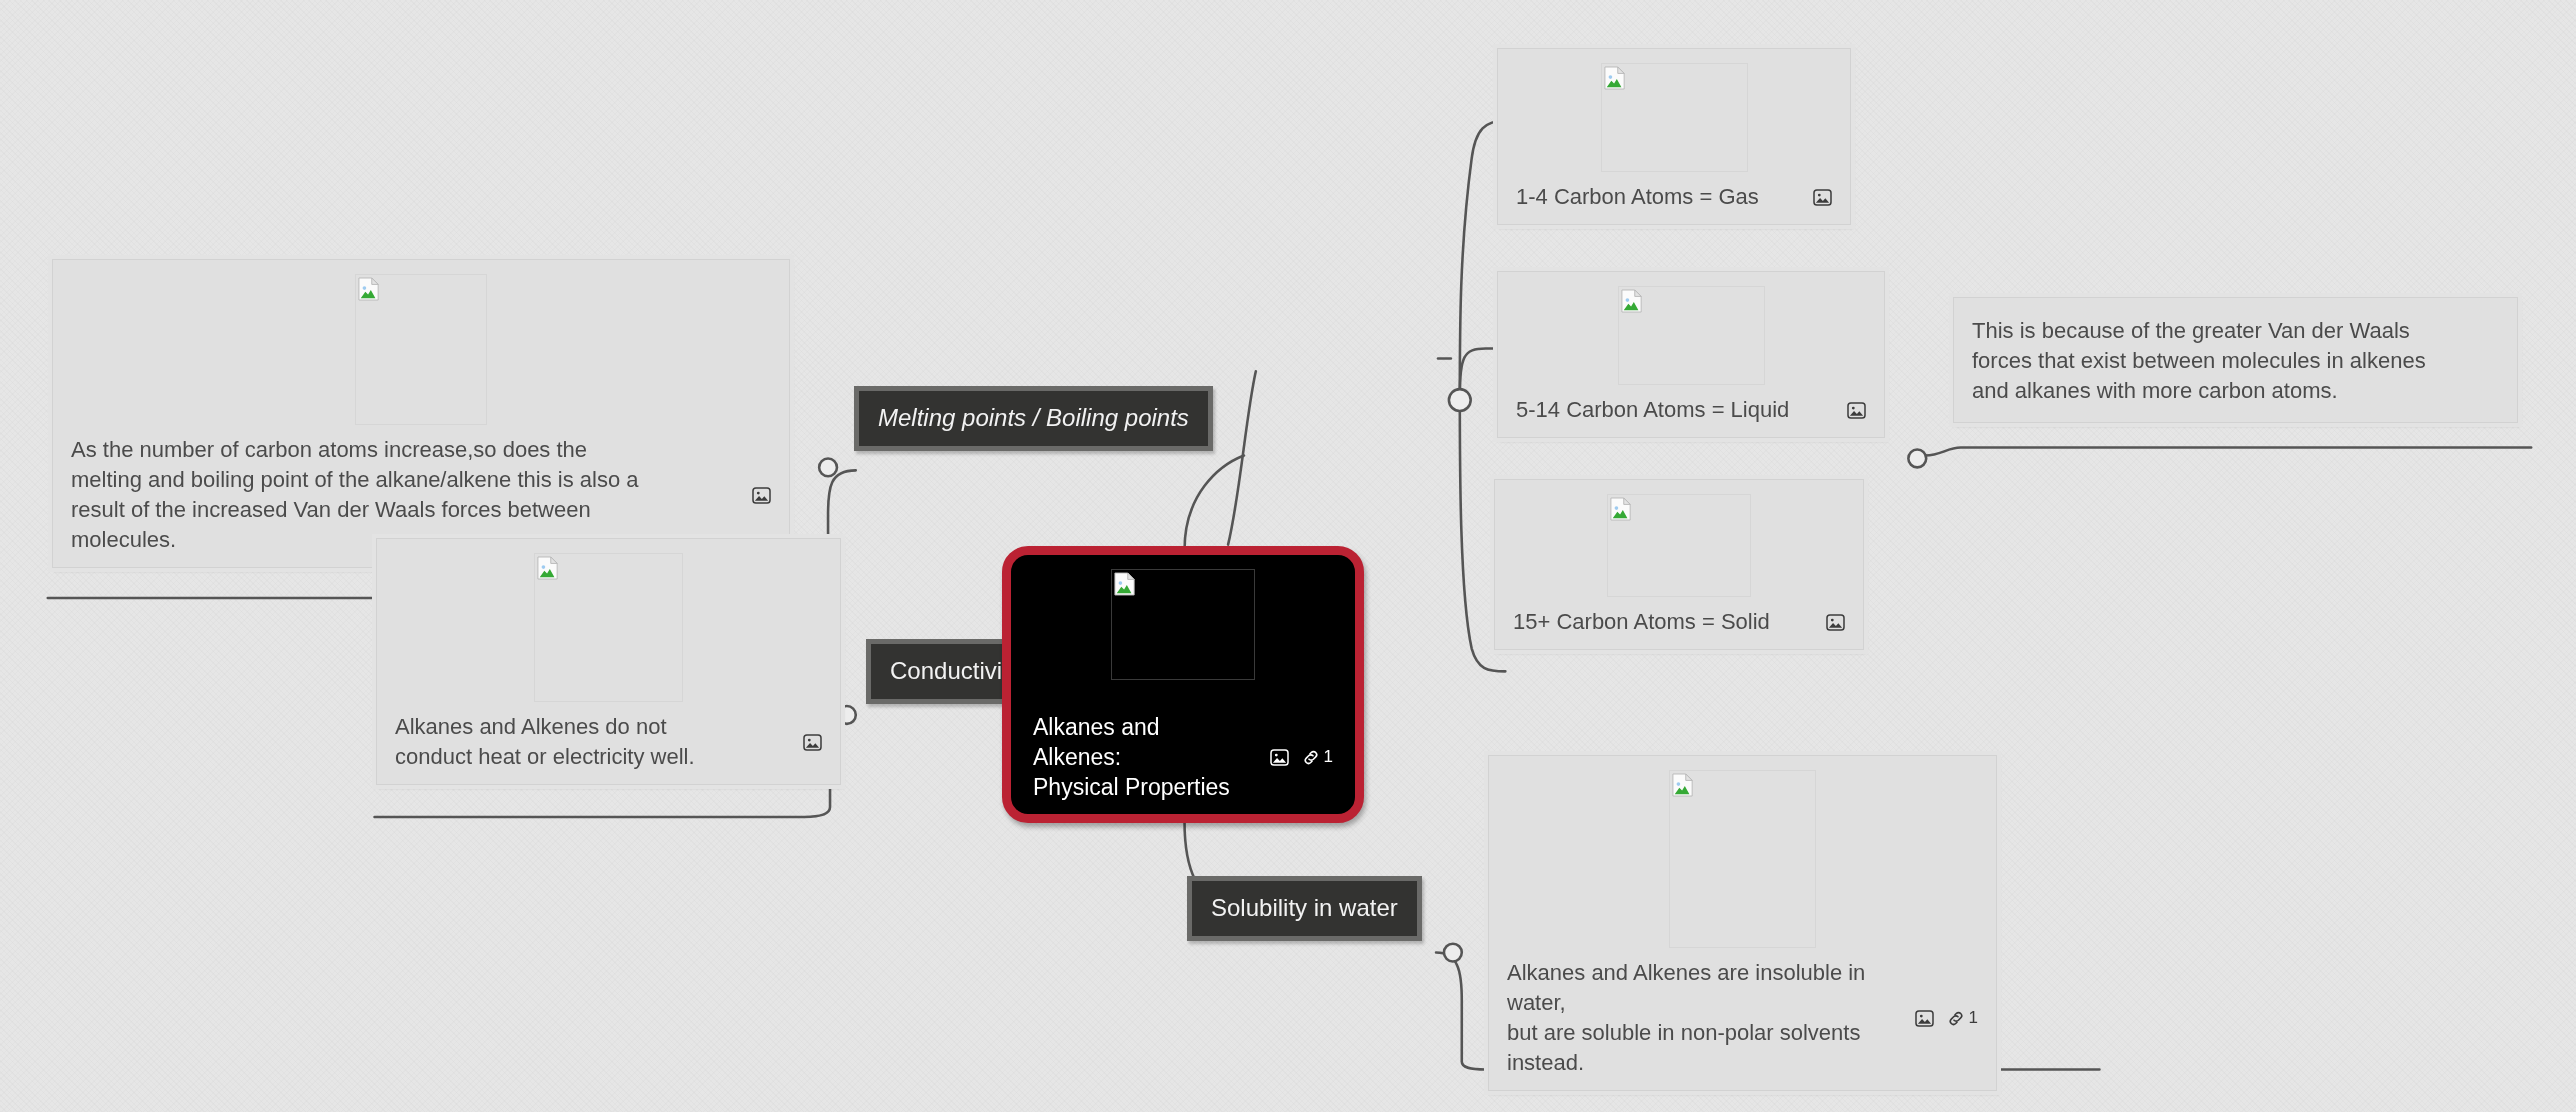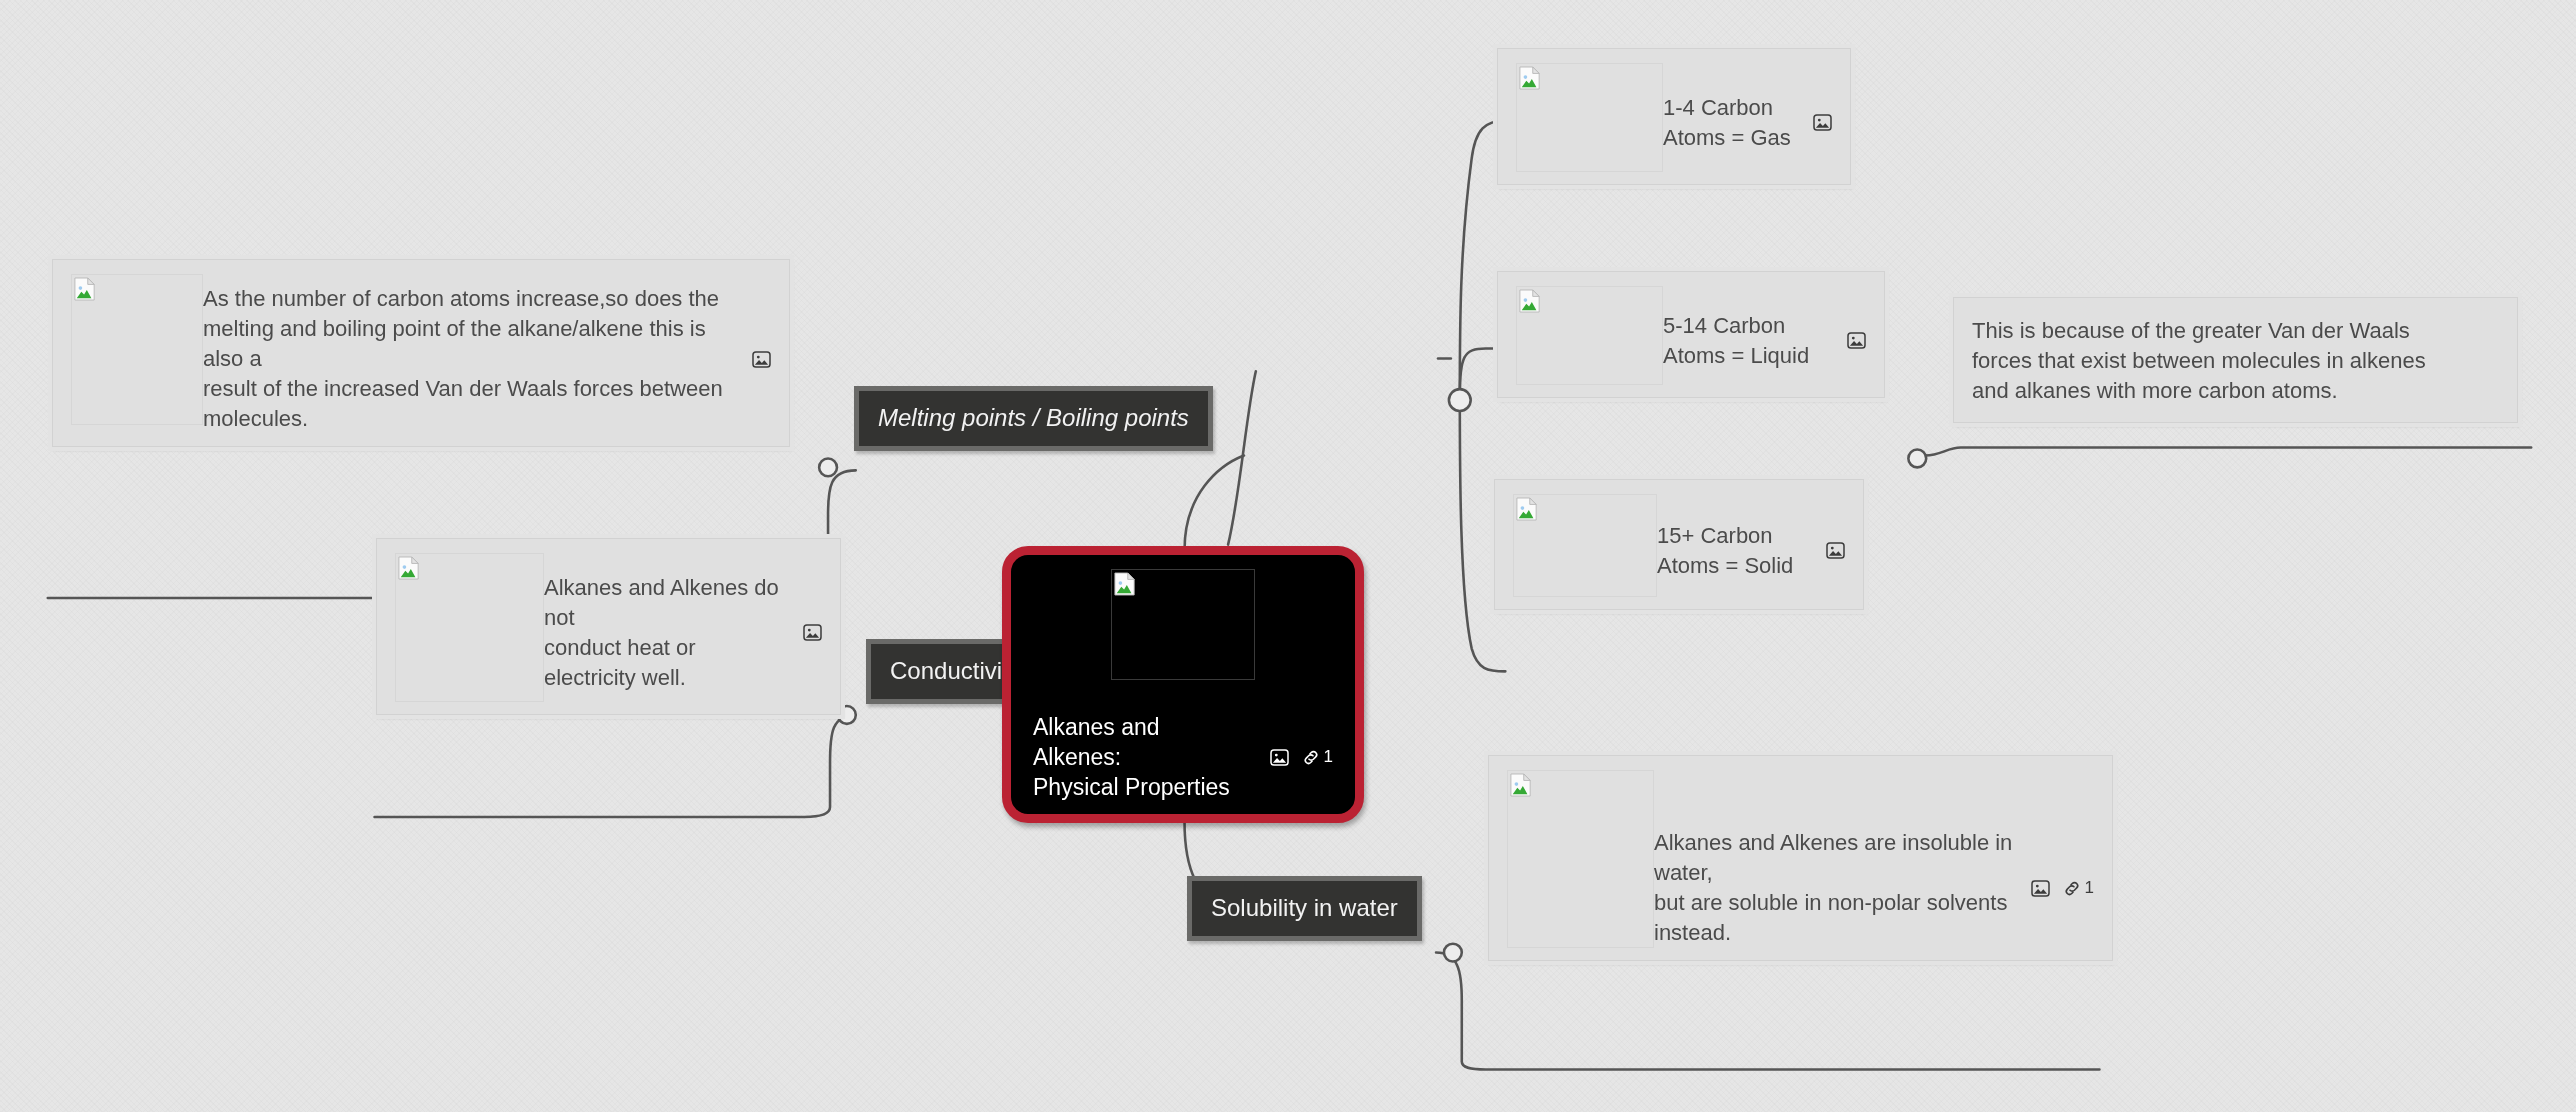--- a/index.html
+++ b/index.html
@@ -17,21 +17,21 @@
   svg#links{position:absolute;left:0;top:0;width:2576px;height:1112px;overflow:visible;}
 
   
   .card{
     position:absolute;
     background:#e0e0e0;
     border:1px solid #d2d2d2;
     box-shadow:0 0 0 4px #e3e3e3, 2px 3px 3px rgba(0,0,0,0.20);
     box-sizing:border-box;
     padding:14px 18px 12px 18px;
-    display:flex;flex-direction:row;
+    display:flex;flex-direction:column;
   }
   .card .thumb-wrap{display:flex;justify-content:center;}
   .thumb{
     border:1px solid #d6d6d6;
     background:#e0e0e0;
     position:relative;
     box-sizing:border-box;
   }
   .thumb .brokenimg{
     position:absolute;left:2px;top:2px;width:22px;height:24px;
@@ -257,21 +257,21 @@
   </div>
 
   <div class="card" style="left:1953px;top:297px;width:565px;padding-top:18px;padding-bottom:16px;">
     <div class="card-row" style="margin-top:0;">
       <div class="card-text">This is because of the greater Van der Waals
 forces that exist between molecules in alkenes
 and alkanes with more carbon atoms.</div>
     </div>
   </div>
 
-  <div class="card" style="left:1488px;top:755px;width:625px;align-items:flex-end;">
+  <div class="card" style="left:1488px;top:755px;width:509px;">
     <div class="thumb-wrap">
       <div class="thumb" style="width:147px;height:178px;">
         <svg class="brokenimg" viewBox="0 0 24 26">
           <path d="M1 1h14l7 7v17H1z" fill="#fbfbfb" stroke="#b7b7b7" stroke-width="1"></path>
           <path d="M15 1l7 7h-7z" fill="#e3e3e3" stroke="#b7b7b7" stroke-width="1"></path>
           <path d="M3 23l5-7 3 3 3-5 5 9z" fill="#35a935"></path>
           <circle cx="7" cy="12" r="2" fill="#9ecbf0"></circle>
         </svg>
       </div>
     </div>

